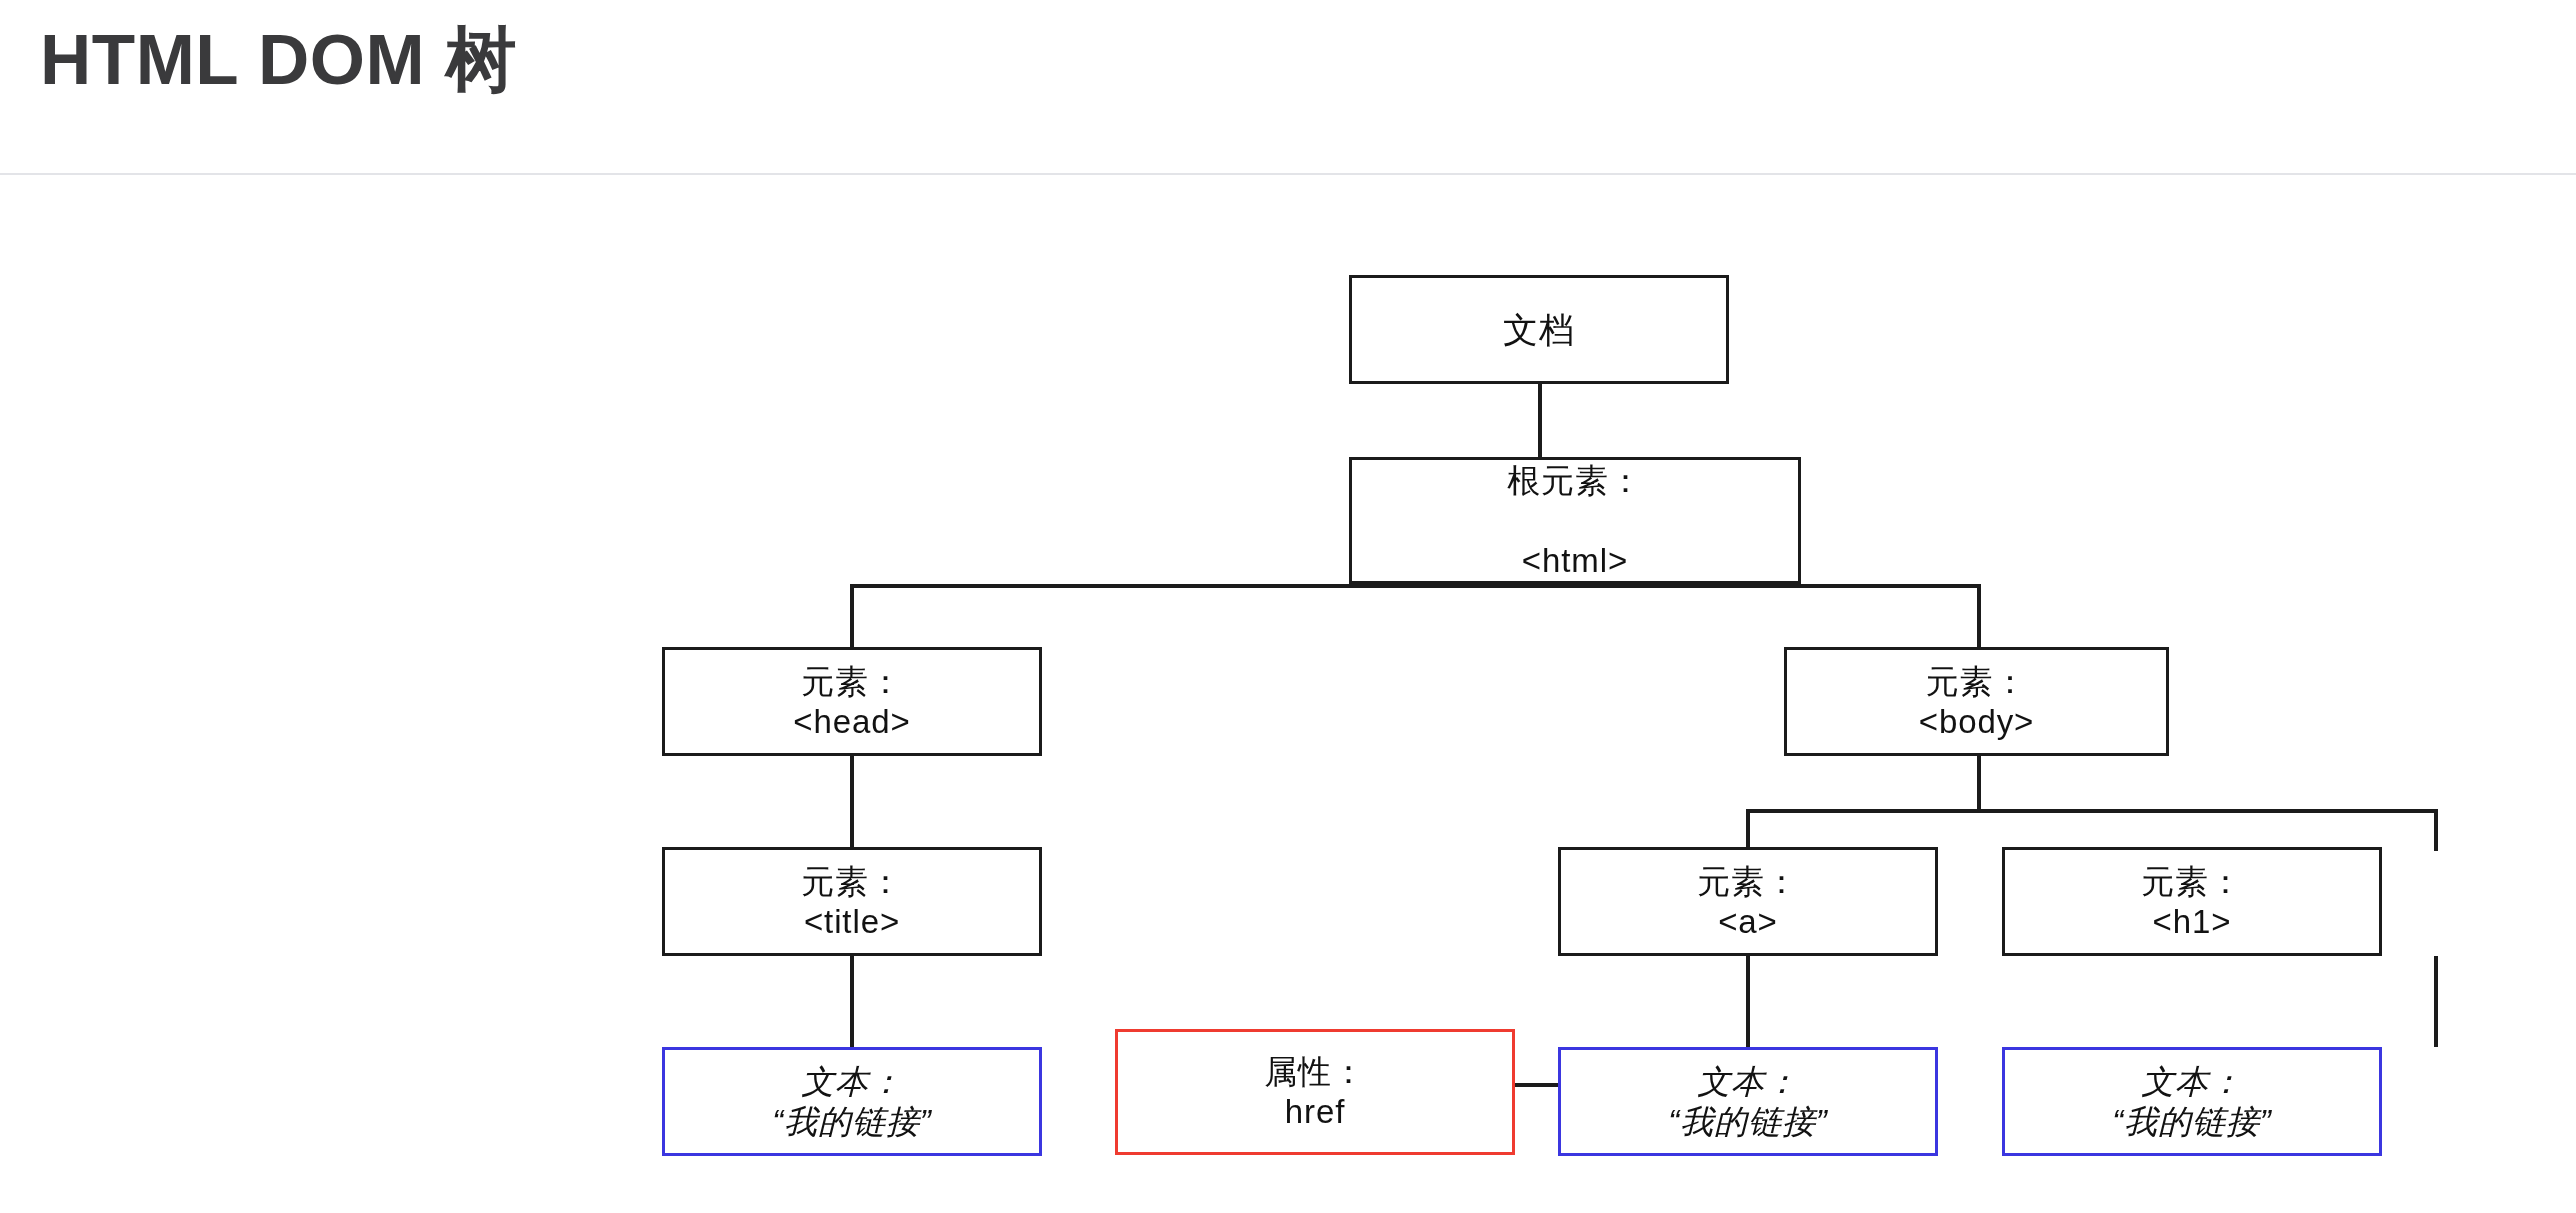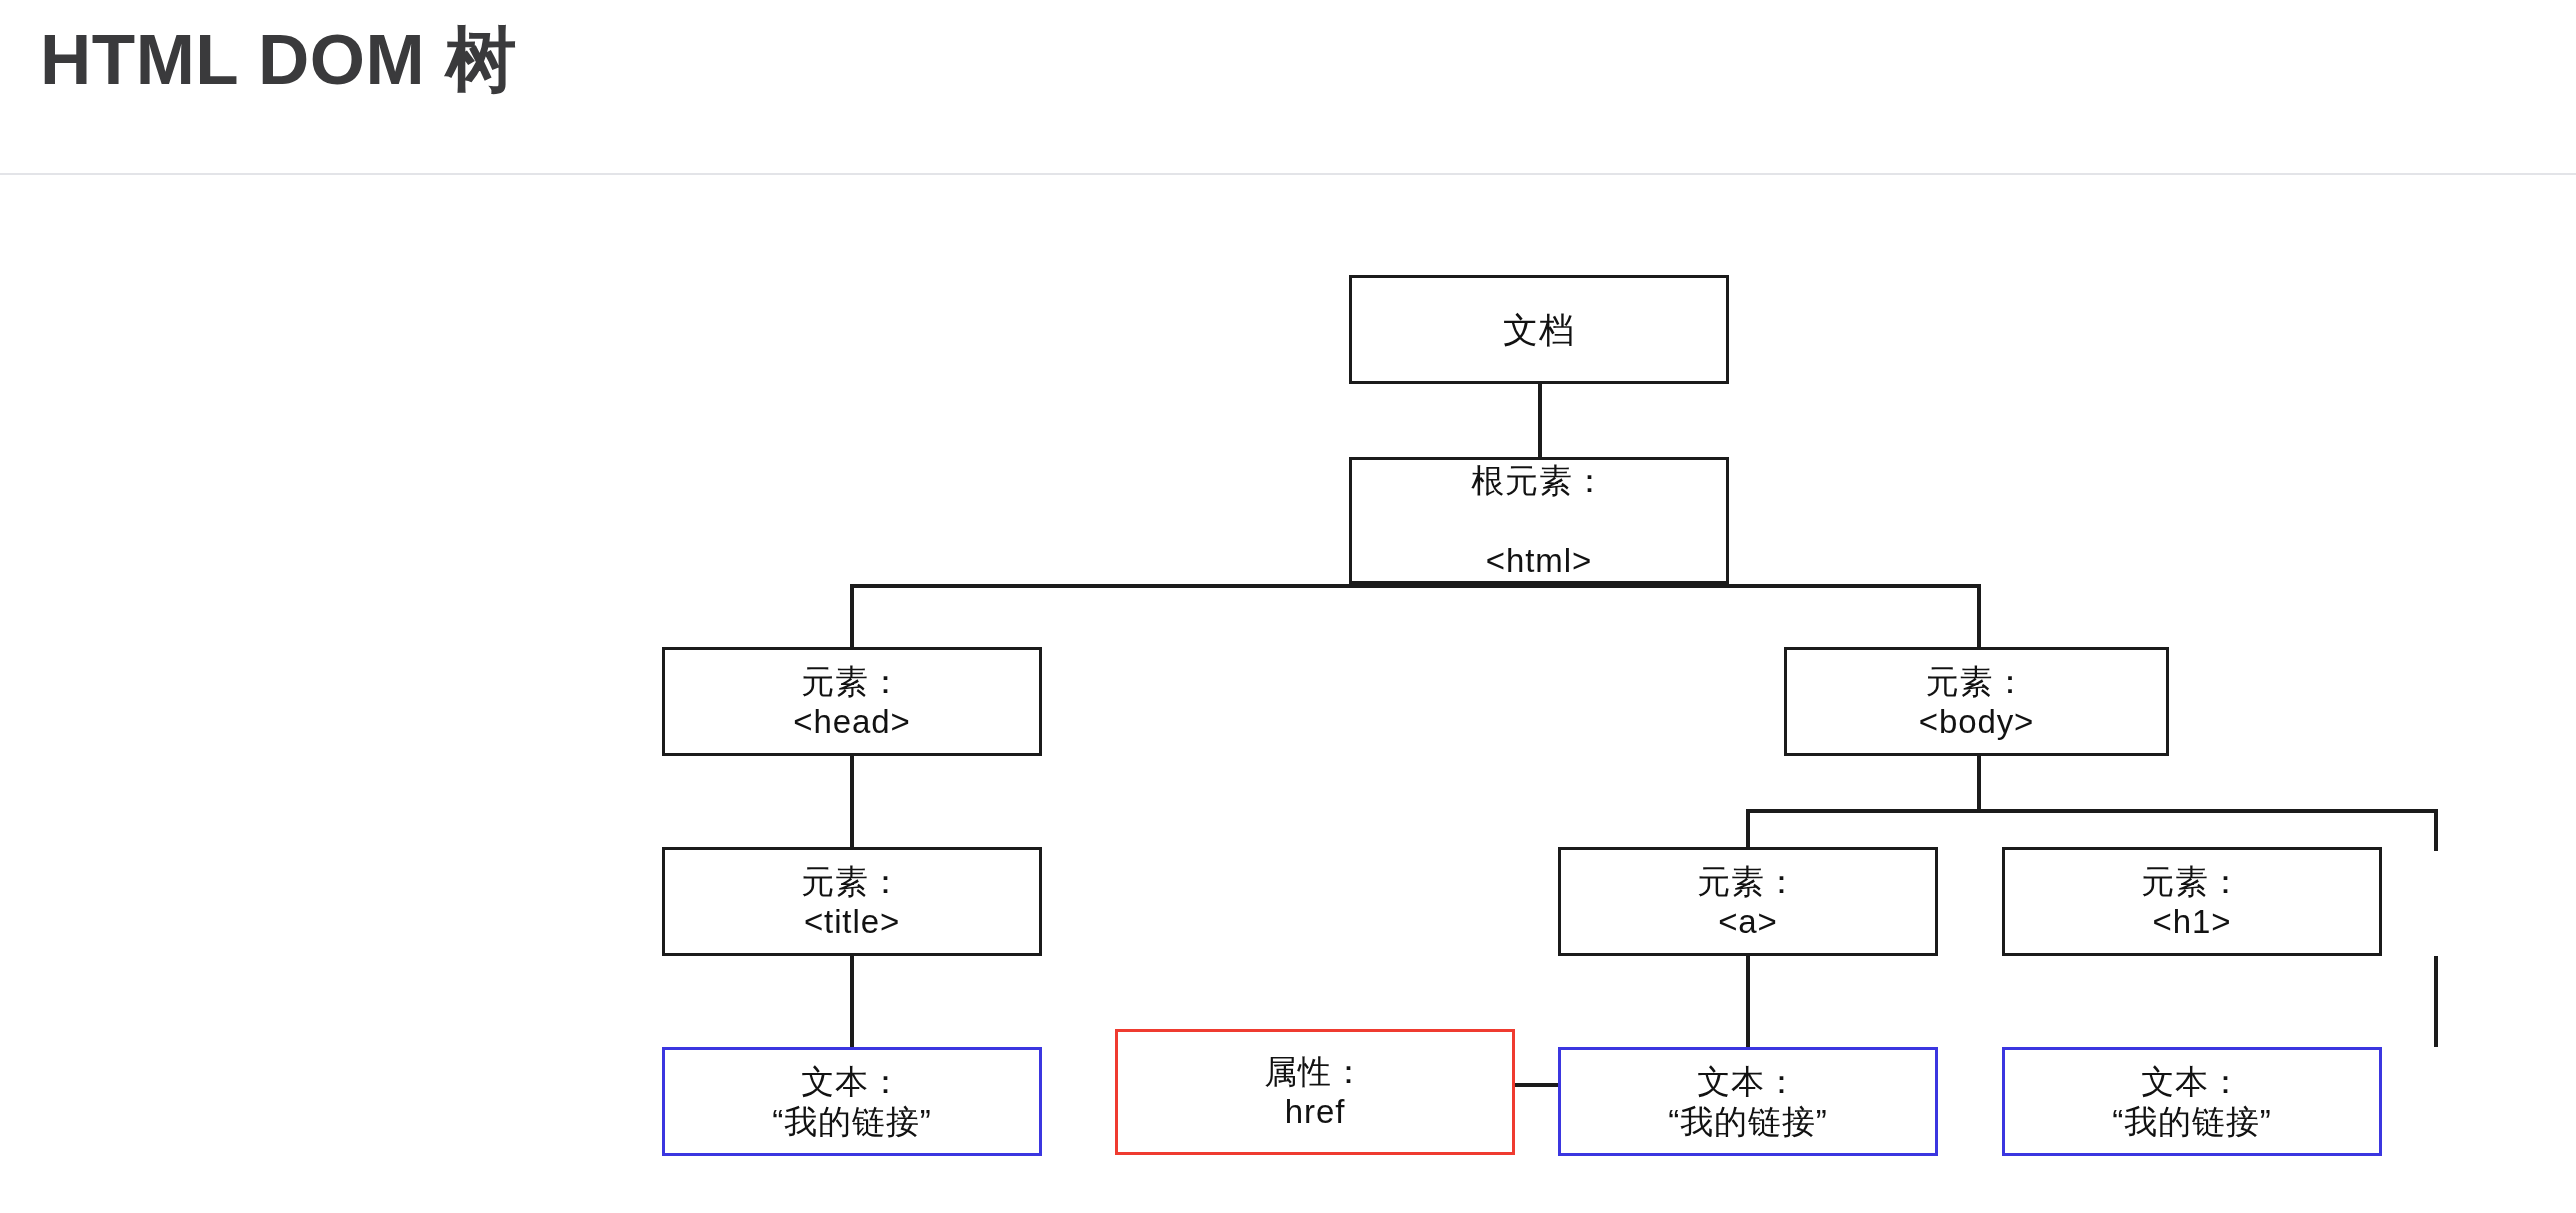--- a/index.html
+++ b/index.html
@@ -70,21 +70,21 @@
     color: #121212;
     font-size: 33px;
     line-height: 40px;
     letter-spacing: 0.9px;
     white-space: nowrap;
   }
   .node.single .line1 {
     font-size: 35px;
   }
   .node.attr  { border-color: #ef3b30; }
-  .node.text  { border-color: #3b36e0; }
+  .node.text  { border-color: #3b36e0; font-style: italic; }
 
   
   .conn {
     position: absolute;
     background: #1b1b1b;
     z-index: 1;
   }
   .conn.v { width: 3.6px; }
   .conn.h { height: 3.6px; }
 </style>
@@ -116,21 +116,21 @@
 
   <div class="conn h" style="left:1515px; top:908px; width:109px;"></div>
 
   <div class="conn v" style="left:1746px; top:781px; height:91px;"></div>
   <div class="conn v" style="left:2434px; top:781px; height:91px;"></div>
 
   <div class="node single" style="left:1349px; top:100px; width:380px; height:109px;">
     <div class="line1">文档</div>
   </div>
 
-  <div class="node" style="left:1349px; top:282px; width:380px; height:127px;gap:40px;">
+  <div class="node" style="left:1349px; top:282px; width:452px; height:127px;gap:40px;">
     <div class="line1">根元素：</div>
     <div class="line2">&lt;html&gt;</div>
   </div>
 
   <div class="node" style="left:662px; top:472px; width:380px; height:109px;">
     <div class="line1">元素：</div>
     <div class="line2">&lt;head&gt;</div>
   </div>
 
   <div class="node" style="left:1784px; top:472px; width:385px; height:109px;">

